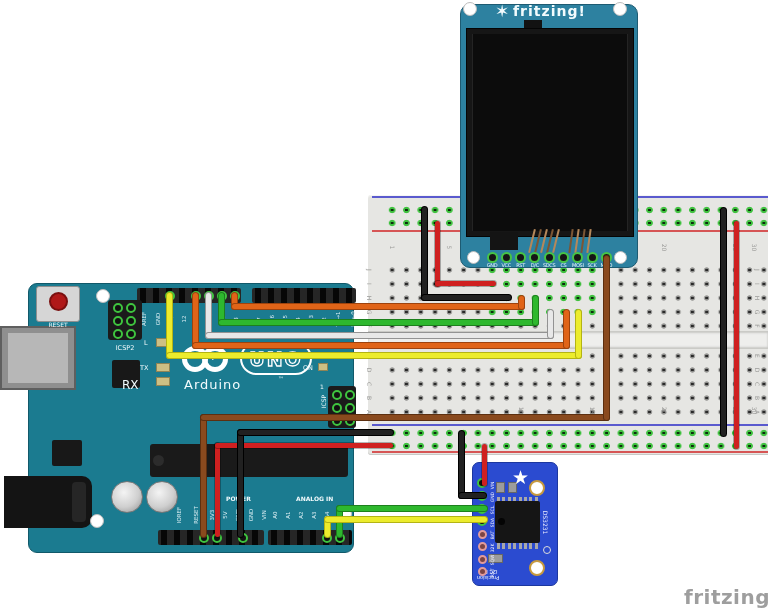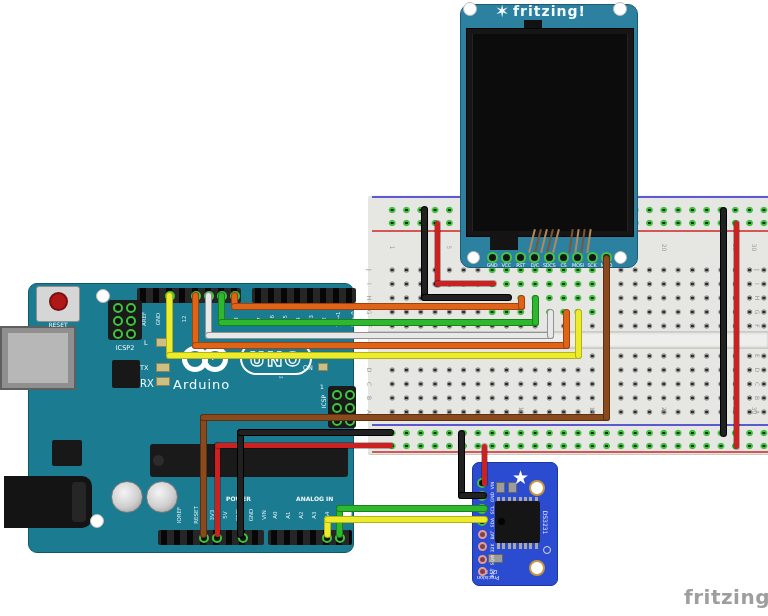--- a/index.html
+++ b/index.html
@@ -232,34 +232,34 @@
     <div class="abs cring" style="left:113px;top:316px;"></div>
     <div class="abs cring" style="left:126px;top:316px;"></div>
     <div class="abs cring" style="left:113px;top:329px;"></div>
     <div class="abs cring" style="left:126px;top:329px;"></div>
     <div class="abs silk" style="left:102px;top:344px;width:46px;text-align:center;font-size:6.5px;">ICSP2</div>
 
     <div class="abs silk" style="left:144px;top:339px;font-size:6.5px;">L</div>
     <div class="abs ledrect" style="left:156px;top:338px;"></div>
     <div class="abs silk" style="left:140px;top:364px;font-size:6.5px;">TX</div>
     <div class="abs ledrect" style="left:156px;top:363px;"></div>
-    <div class="abs silk" style="left:140px;top:378px;font-size:10px;">RX</div>
+    <div class="abs silk" style="left:122px;top:378px;font-size:12px;">RX</div>
     <div class="abs ledrect" style="left:156px;top:377px;"></div>
     <div class="abs silk" style="left:303px;top:364px;font-size:6.5px;">ON</div>
     <div class="abs ledrect" style="left:318px;top:363px;width:10px;height:8px;"></div>
 
     <div class="abs" style="left:112px;top:360px;width:28px;height:28px;background:#181818;border-radius:2px;z-index:12;"></div>
     <div class="abs" style="left:52px;top:440px;width:30px;height:26px;background:#181818;border-radius:2px;z-index:12;"></div>
 
     <div class="abs" style="left:182px;top:346px;width:26px;height:26px;border:5px solid #fff;border-radius:50%;z-index:12;"></div>
     <div class="abs" style="left:202px;top:346px;width:26px;height:26px;border:5px solid #fff;border-radius:50%;z-index:12;"></div>
     <div class="abs silk" style="left:188px;top:352px;font-size:9px;font-weight:bold;z-index:13;">−</div>
     <div class="abs silk" style="left:209px;top:352px;font-size:9px;font-weight:bold;z-index:13;">+</div>
     <div class="abs uno-box">UNO</div>
-    <div class="abs silk" style="left:173px;top:377px;font-size:13px;letter-spacing:1px;">Arduino</div>
+    <div class="abs silk" style="left:184px;top:377px;font-size:13px;letter-spacing:1px;">Arduino</div>
     <div class="abs silk" style="left:278px;top:375px;font-size:6px;">™</div>
 
     <div class="abs" style="left:328px;top:386px;width:28px;height:42px;background:#1b1b1b;border-radius:3px;z-index:12;"></div>
     <div class="abs cring" style="left:332px;top:390px;"></div>
     <div class="abs cring" style="left:345px;top:390px;"></div>
     <div class="abs cring" style="left:332px;top:403px;"></div>
     <div class="abs cring" style="left:345px;top:403px;"></div>
     <div class="abs cring" style="left:332px;top:416px;"></div>
     <div class="abs cring" style="left:345px;top:416px;"></div>
     <div class="abs silk" style="left:320px;top:383px;font-size:6px;">1</div>

